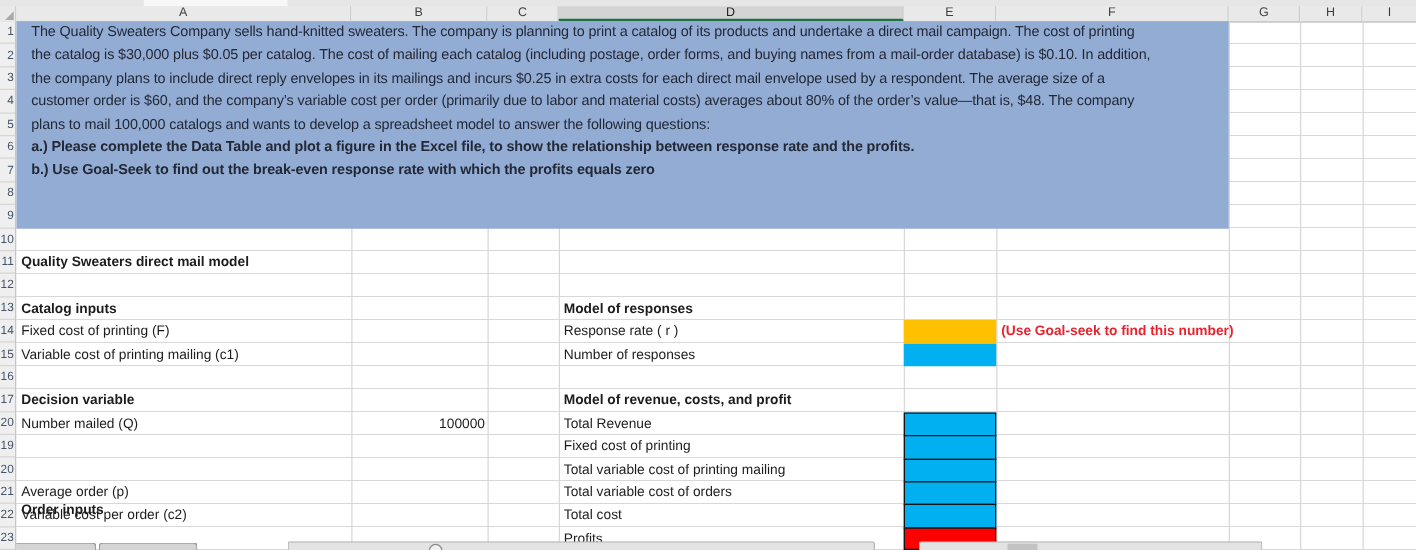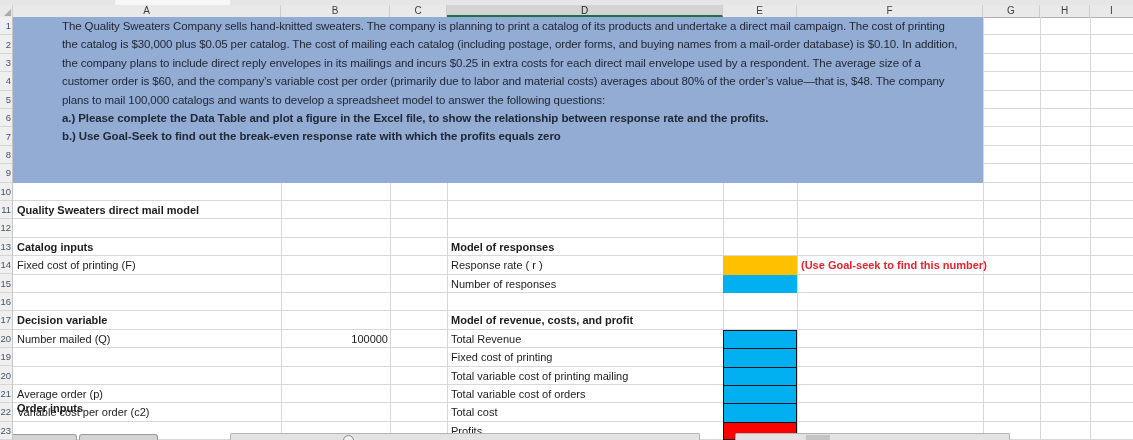--- a/index.html
+++ b/index.html
@@ -28,21 +28,21 @@
   }
   .rowhdr span{white-space:nowrap;}
   
   .gridbg{
     position:absolute;left:13px;top:17px;width:1120px;height:423px;z-index:0;
     background:repeating-linear-gradient(to bottom,transparent 0px,transparent 17.4px,#d8d8d8 17.4px,#d8d8d8 18.4px);
   }
   .vline{position:absolute;top:17px;height:423px;width:1px;background:#d8d8d8;z-index:1;}
   
   .statement{position:absolute;left:13px;top:17px;width:970px;height:165.6px;background:#93ACD4;z-index:2;}
-  .stline{height:18.4px;line-height:18.6px;padding-left:12px;font-size:11.5px;color:#222836;white-space:nowrap;letter-spacing:-0.1px;margin-left:37px;}
+  .stline{height:18.4px;line-height:18.6px;padding-left:12px;font-size:11.5px;color:#222836;white-space:nowrap;letter-spacing:-0.1px;}
   .stline.bold{font-weight:700;}
   
   .cell{
     position:absolute;height:18.4px;line-height:18.4px;font-size:11px;color:#1c1c1c;
     padding-left:4px;white-space:nowrap;z-index:3;
   }
   .cell.bold{font-weight:700;}
   .cell.num{text-align:right;padding-left:0;padding-right:3px;}
   .cell.indent{}
   .cell.rednote{font-weight:700;}
@@ -168,20 +168,21 @@
     <div class="stline">the company plans to include direct reply envelopes in its mailings and incurs $0.25 in extra costs for each direct mail envelope used by a respondent. The average size of a</div>
     <div class="stline">customer order is $60, and the company’s variable cost per order (primarily due to labor and material costs) averages about 80% of the order’s value—that is, $48. The company</div>
     <div class="stline">plans to mail 100,000 catalogs and wants to develop a spreadsheet model to answer the following questions:</div>
     <div class="stline bold">a.)  Please complete the Data Table and plot a figure in the Excel file, to show the relationship between response rate and the profits.</div>
     <div class="stline bold">b.)  Use Goal-Seek to find out the break-even response rate with which the profits equals zero</div>
   </div>
 
   <div class="cell bold" style="left:13px;top:201px;width:268px;">Quality Sweaters direct mail model</div>
   <div class="cell bold" style="left:13px;top:237.8px;width:268px;">Catalog inputs</div>
   <div class="cell" style="left:13px;top:256.2px;width:268px;">Fixed cost of printing (F)</div>
+  <div class="cell" style="left:13px;top:274.6px;width:268px;">Variable cost of printing mailing (c1)</div>
   <div class="cell bold" style="left:13px;top:311.4px;width:268px;">Decision variable</div>
   <div class="cell" style="left:13px;top:329.8px;width:268px;">Number mailed (Q)</div>
   <div class="cell num" style="left:281px;top:329.8px;width:107px;">100000</div>
   <div class="cell bold" style="left:13px;top:366.6px;width:268px;margin-top:32px;">Order inputs</div>
   <div class="cell" style="left:13px;top:385px;width:268px;">Average order (p)</div>
   <div class="cell" style="left:13px;top:403.4px;width:268px;">Variable cost per order (c2)</div>
 
   <div class="cell bold" style="left:447px;top:237.8px;width:276px;">Model of responses</div>
   <div class="cell" style="left:447px;top:256.2px;width:276px;">Response rate ( r )</div>
   <div class="cell" style="left:447px;top:274.6px;width:276px;">Number of responses</div>

